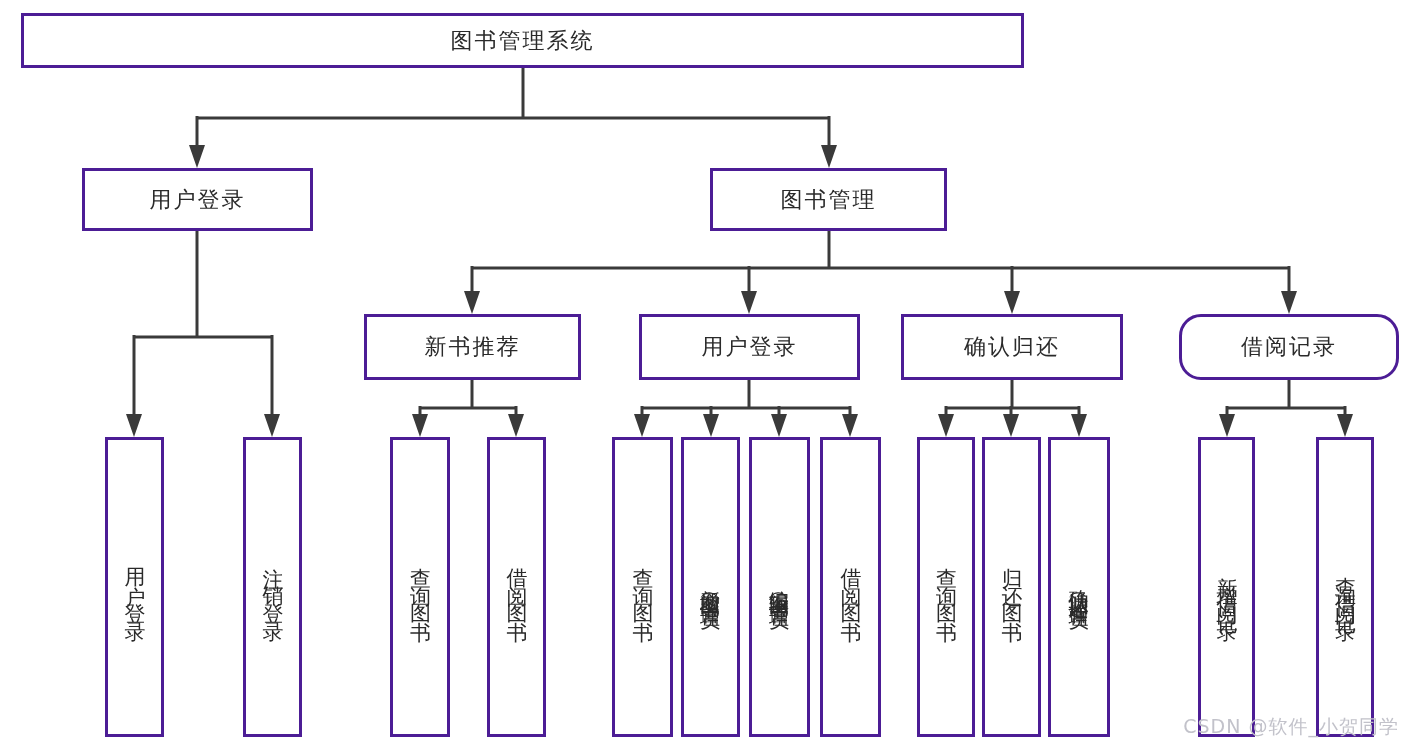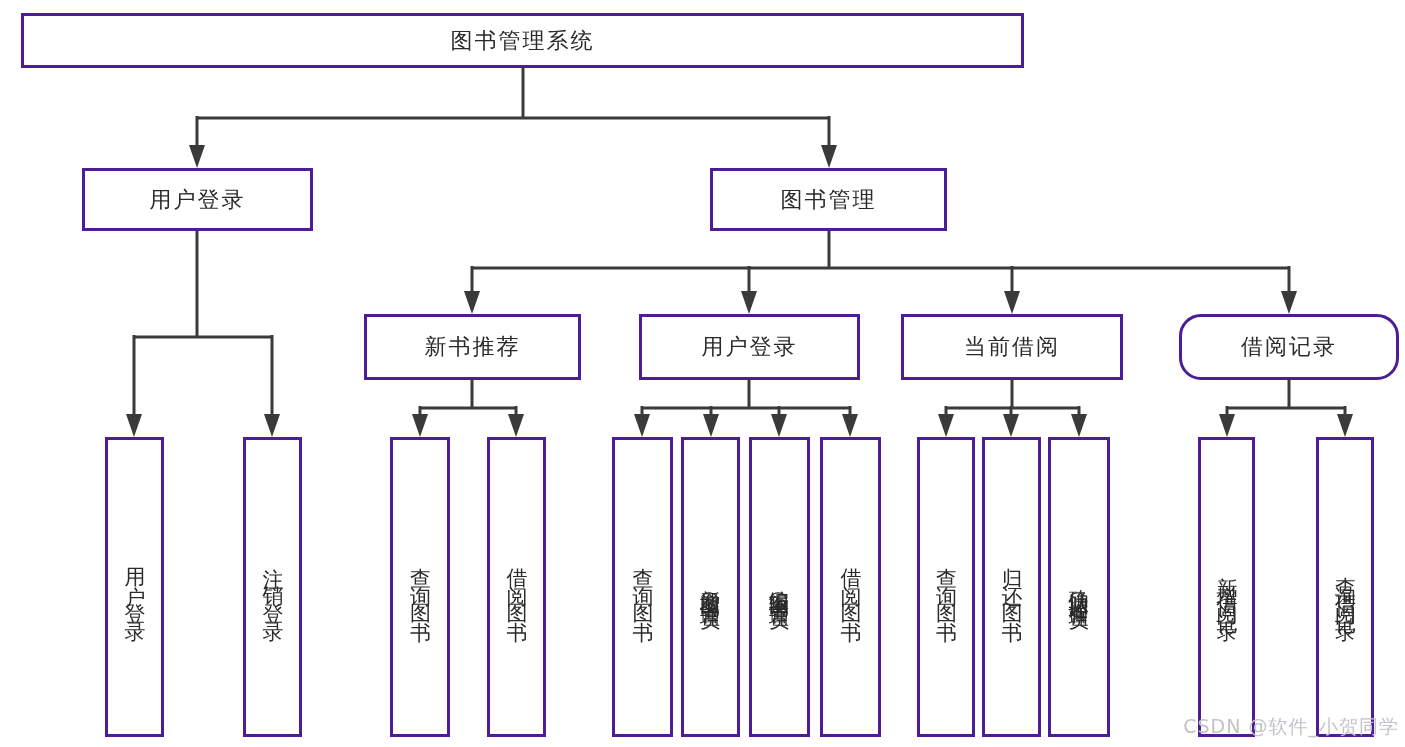--- a/index.html
+++ b/index.html
@@ -147,21 +147,21 @@
     <span>图书管理</span>
   </div>
 
   <div id="n-newrec" class="node h-node">
     <span>新书推荐</span>
   </div>
   <div id="n-borrow" class="node h-node">
     <span>用户登录</span>
   </div>
   <div id="n-current" class="node h-node">
-    <span>当前借阅</span>
+    <span>确认归还</span>
   </div>
   <div id="n-records" class="node h-node">
     <span>借阅记录</span>
   </div>
 
   <div id="n-userlogin" class="node v-node">
     <span>用户登录</span>
   </div>
   <div id="n-logout" class="node v-node">
     <span>注销登录</span>

